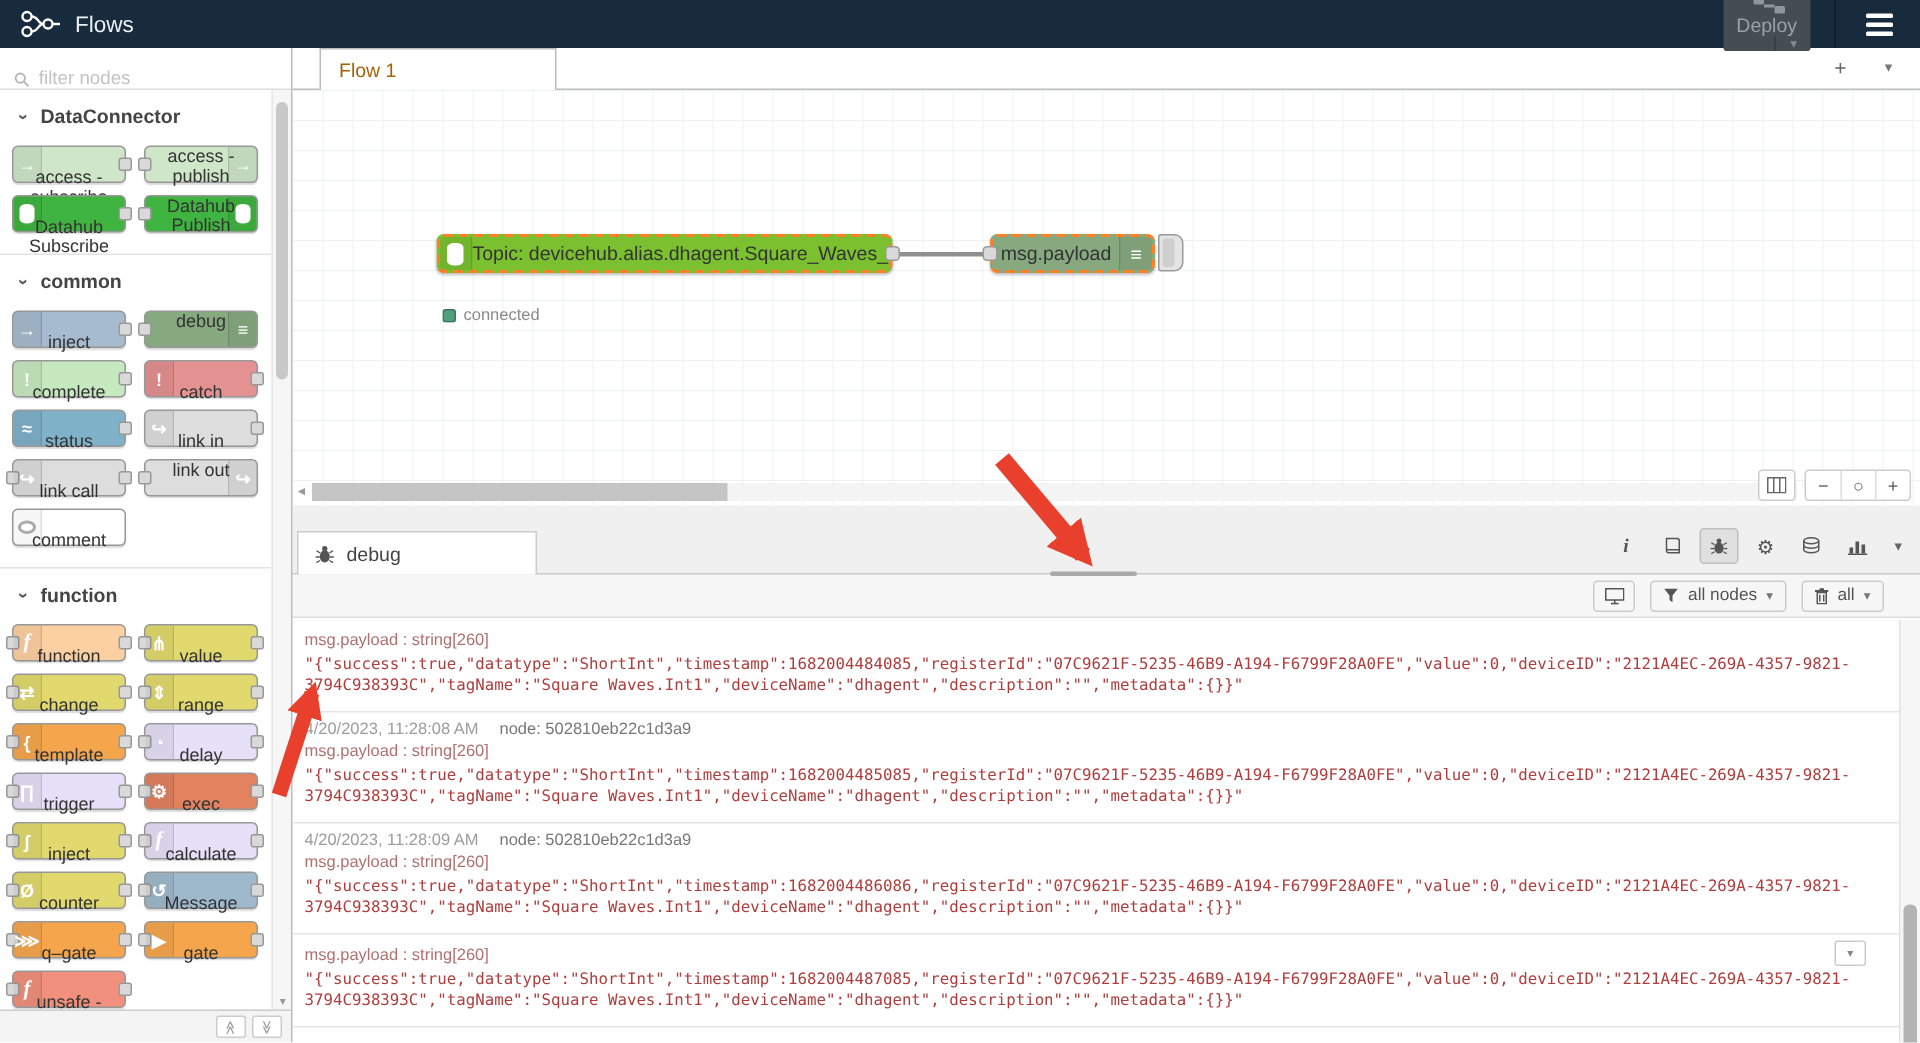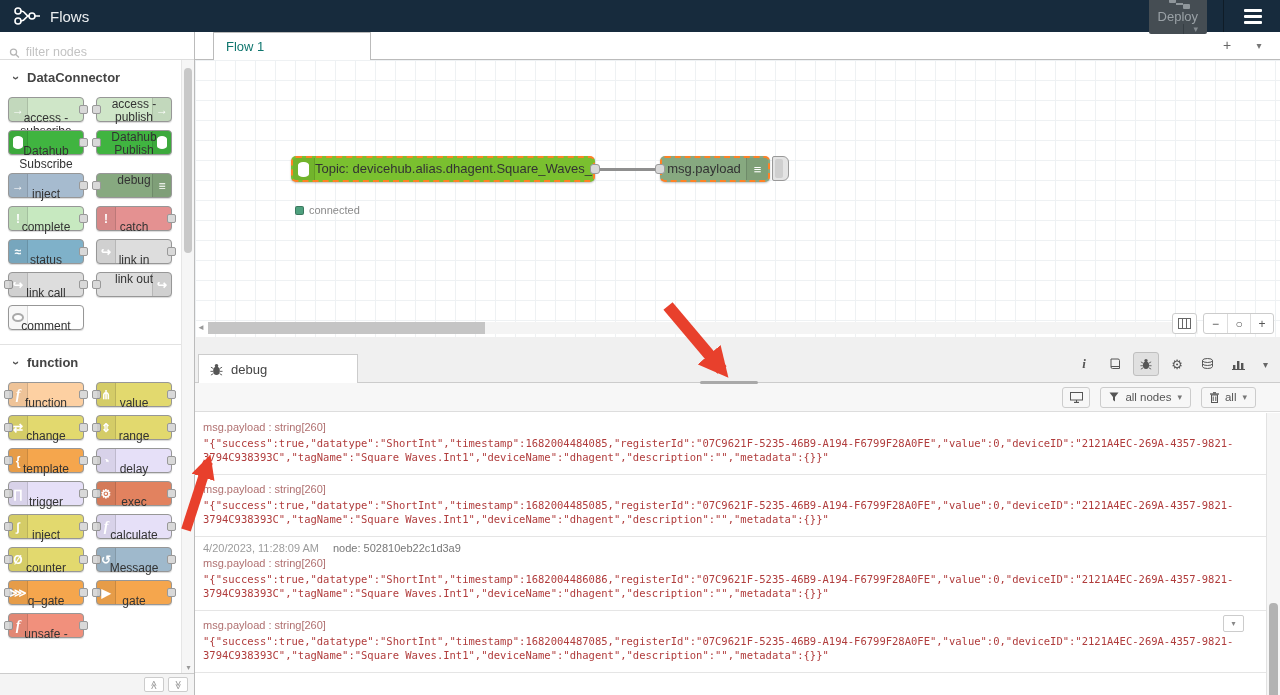--- a/index.html
+++ b/index.html
@@ -63,21 +63,21 @@
     border-top:1px solid #ccc; display:flex; justify-content:flex-end; align-items:center; gap:4px; padding-right:6px; }
   .pf-btn { width:20px; height:15px; background:#fff; border:1px solid #ccc; border-radius:2px;
     color:#999; font-size:9px; display:flex; align-items:center; justify-content:center; cursor:pointer; }
   .rot90 { display:inline-block; transform:rotate(90deg); }
   .rot-90 { display:inline-block; transform:rotate(-90deg); }
 
   
   #workspace { position:absolute; left:195px; top:32px; right:0; height:305px; }
   .flow-tabbar { position:relative; height:28px; background:#fff; border-bottom:1px solid #bbb; z-index:5; }
   .flow-tab { position:absolute; left:18px; top:0; width:158px; height:28px; background:#fff;
-    border:1px solid #bbb; border-bottom:none; font-size:13px; color:#0f766e;
+    border:1px solid #bbb; border-bottom:none; font-size:13px; color:#a16207;
     display:flex; align-items:center; padding-left:12px; cursor:pointer; }
   .tabbar-actions { position:absolute; right:10px; top:2px; display:flex; gap:10px; }
   .tb-icon-btn { width:22px; height:22px; display:flex; align-items:center; justify-content:center;
     color:#666; cursor:pointer; font-size:14px; }
   .tb-icon-btn.small { font-size:10px; color:#777; }
   .canvas { position:absolute; left:0; right:0; top:28px; bottom:0; background-color:#fff;
     background-image:linear-gradient(#eef1f3 1px,transparent 1px),
                      linear-gradient(90deg,#eef1f3 1px,transparent 1px);
     background-size:20px 20px; overflow:hidden; }
   .cnode { position:absolute; height:26px; border-radius:5px; box-shadow:0 1px 2px rgba(0,0,0,.25);
@@ -196,20 +196,24 @@
           <div class="pnode" style="background: rgb(207, 230, 200);"><span class="pport in"></span><span class="picon right">→</span><span class="plabel two ic-right"><div>access -</div><div>publish</div></span></div>
           <div class="pnode" style="background: rgb(64, 180, 64);"><span class="pport out"></span><span class="picon left">
               <span class="icon-db"></span>
             </span><span class="plabel two ic-left"><div>Datahub</div><div>Subscribe</div></span></div>
           <div class="pnode" style="background: rgb(64, 180, 64);"><span class="pport in"></span><span class="picon right">
               <span class="icon-db"></span>
             </span><span class="plabel two ic-right"><div>Datahub</div><div>Publish</div></span></div>
         </div>
       </div>
       <div class="pcat">
+        <div class="pcat-header">
+          <span class="pcat-chev">›</span>
+          <span>common</span>
+        </div>
         <div class="pcat-nodes">
           <div class="pnode" style="background: rgb(166, 187, 207);"><span class="pport out"></span><span class="picon left">→</span><span class="plabel one ic-left"><div>inject</div></span></div>
           <div class="pnode" style="background: rgb(135, 169, 128);"><span class="pport in"></span><span class="picon right">≡</span><span class="plabel one ic-right"><div>debug</div></span></div>
           <div class="pnode" style="background: rgb(199, 233, 192);"><span class="pport out"></span><span class="picon left">!</span><span class="plabel one ic-left"><div>complete</div></span></div>
           <div class="pnode" style="background: rgb(228, 145, 145);"><span class="pport out"></span><span class="picon left">!</span><span class="plabel one ic-left"><div>catch</div></span></div>
           <div class="pnode" style="background: rgb(127, 177, 201);"><span class="pport out"></span><span class="picon left">≈</span><span class="plabel one ic-left"><div>status</div></span></div>
           <div class="pnode" style="background: rgb(221, 221, 221);"><span class="pport out"></span><span class="picon left">↪</span><span class="plabel one ic-left"><div>link in</div></span></div>
           <div class="pnode" style="background: rgb(221, 221, 221);"><span class="pport in"></span><span class="pport out"></span><span class="picon left">↪</span><span class="plabel one ic-left"><div>link call</div></span></div>
           <div class="pnode" style="background: rgb(221, 221, 221);"><span class="pport in"></span><span class="picon right">↪</span><span class="plabel one ic-right"><div>link out</div></span></div>
           <div class="pnode" style="background: rgb(255, 255, 255);"><span class="picon left" style="background: rgba(0, 0, 0, 0.03);">
@@ -403,20 +407,21 @@
       <span class="caret">▾</span>
     </div>
   </div>
 
   <div class="dbg-messages" id="dbg-messages">
       <div class="dmsg">
         <div class="dmsg-meta">msg.payload : string[260]</div>
         <div class="dmsg-payload">"{"success":true,"datatype":"ShortInt","timestamp":1682004484085,"registerId":"07C9621F-5235-46B9-A194-F6799F28A0FE","value":0,"deviceID":"2121A4EC-269A-4357-9821-3794C938393C","tagName":"Square Waves.Int1","deviceName":"dhagent","description":"","metadata":{}}"</div>
       </div>
       <div class="dmsg">
+        <div class="dmsg-ts"><span>4/20/2023, 11:28:08 AM</span><span class="node-id">node: 502810eb22c1d3a9</span></div>
         <div class="dmsg-meta">msg.payload : string[260]</div>
         <div class="dmsg-payload">"{"success":true,"datatype":"ShortInt","timestamp":1682004485085,"registerId":"07C9621F-5235-46B9-A194-F6799F28A0FE","value":0,"deviceID":"2121A4EC-269A-4357-9821-3794C938393C","tagName":"Square Waves.Int1","deviceName":"dhagent","description":"","metadata":{}}"</div>
       </div>
       <div class="dmsg">
         <div class="dmsg-ts"><span>4/20/2023, 11:28:09 AM</span><span class="node-id">node: 502810eb22c1d3a9</span></div>
         <div class="dmsg-meta">msg.payload : string[260]</div>
         <div class="dmsg-payload">"{"success":true,"datatype":"ShortInt","timestamp":1682004486086,"registerId":"07C9621F-5235-46B9-A194-F6799F28A0FE","value":0,"deviceID":"2121A4EC-269A-4357-9821-3794C938393C","tagName":"Square Waves.Int1","deviceName":"dhagent","description":"","metadata":{}}"</div>
       </div>
       <div class="dmsg">
         <div class="dmsg-meta">msg.payload : string[260]</div>

